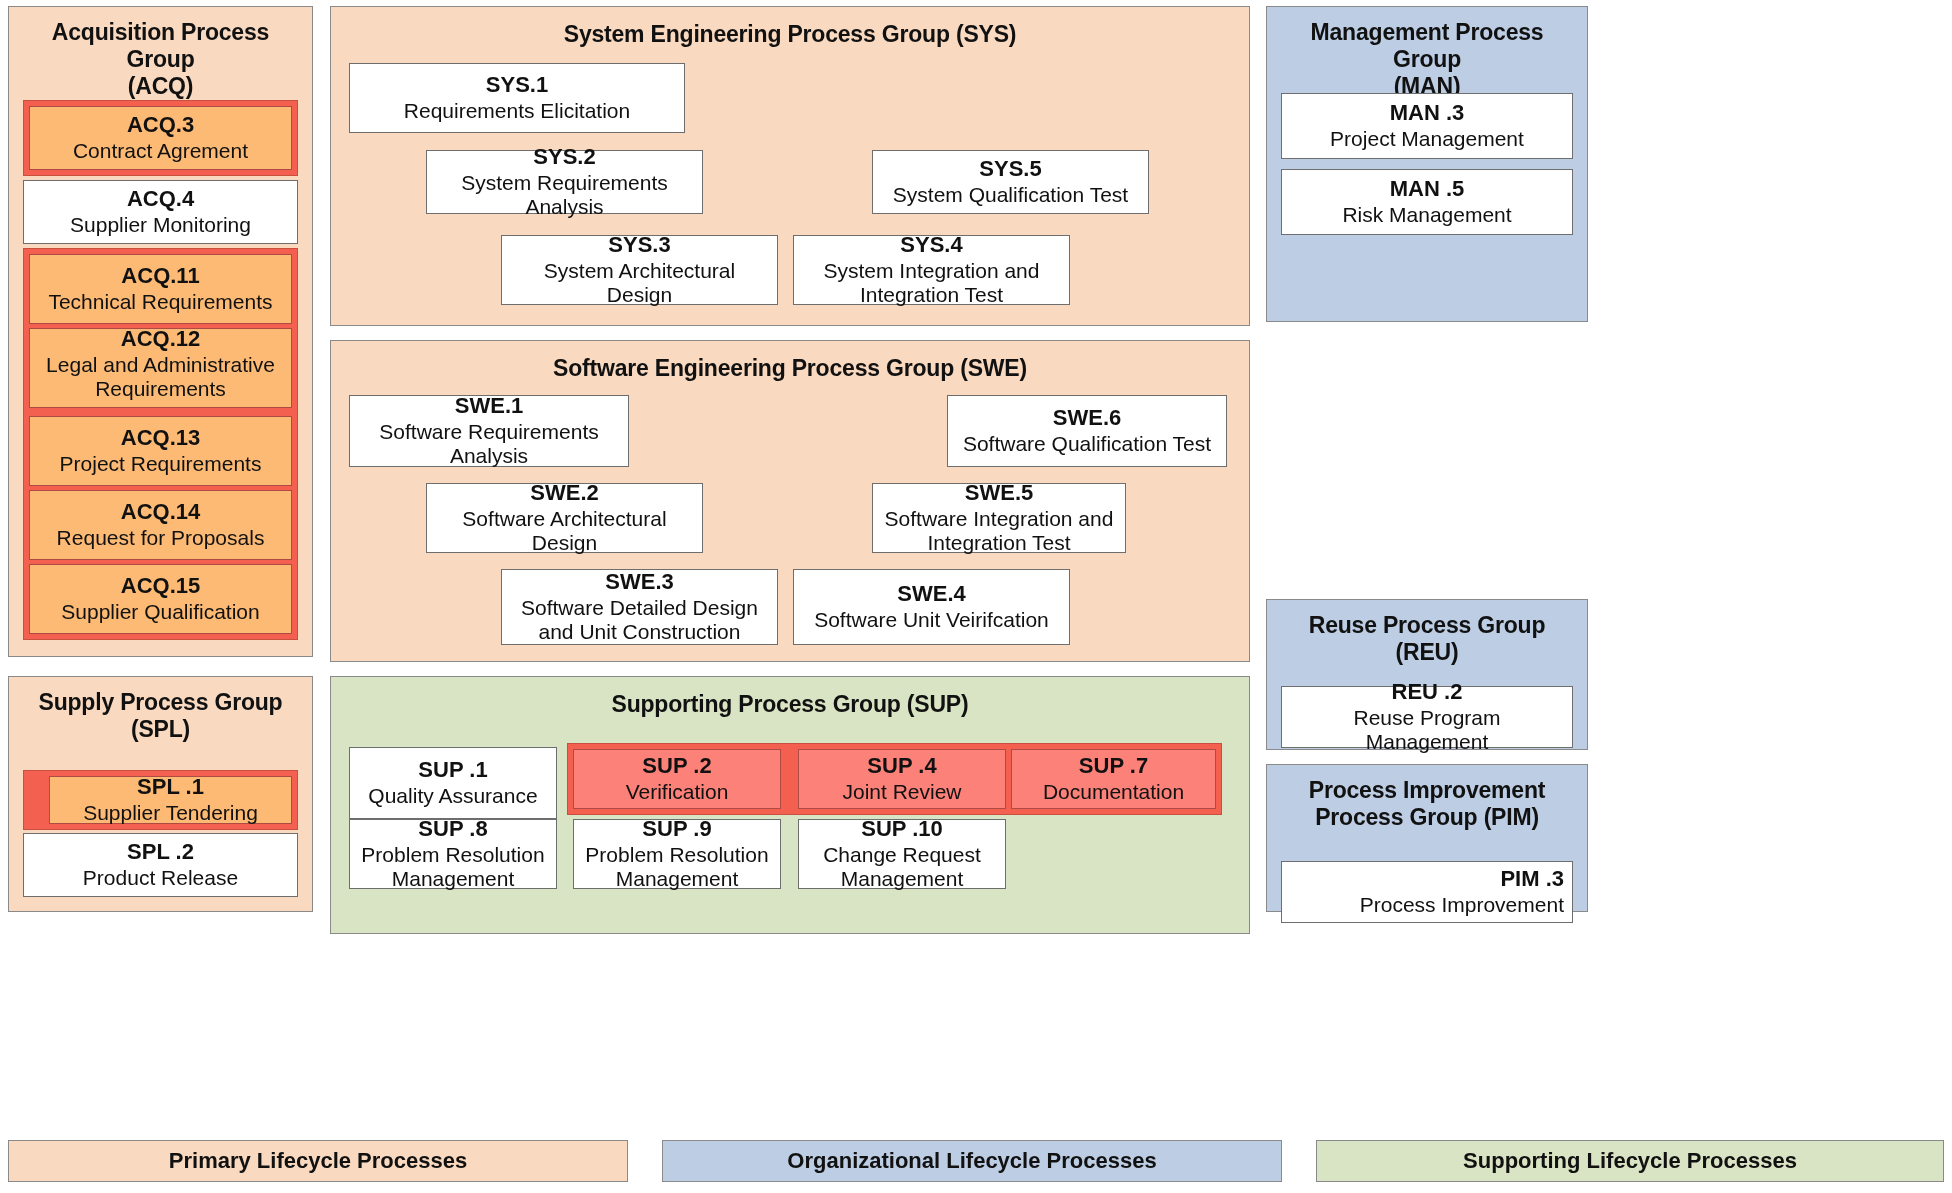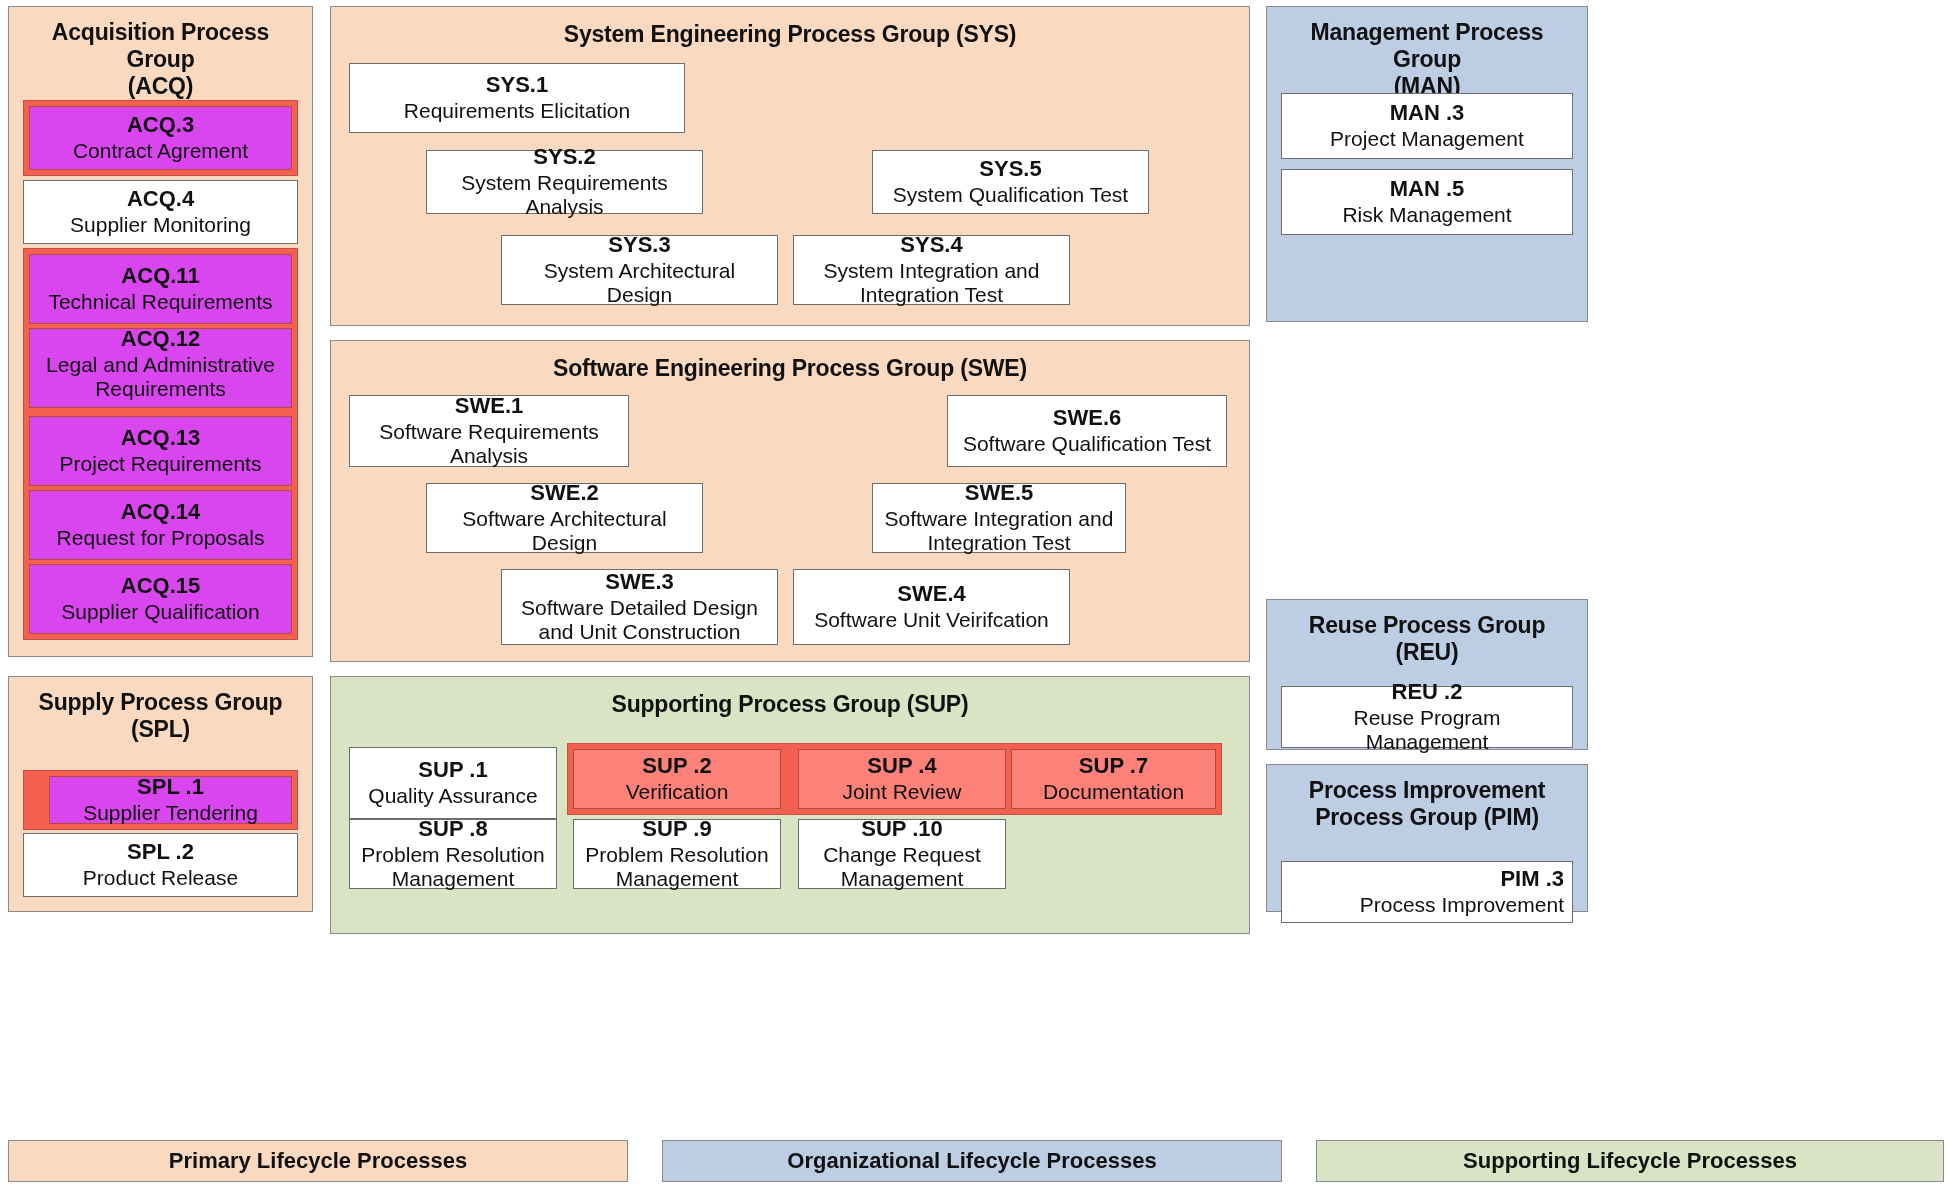--- a/index.html
+++ b/index.html
@@ -63,21 +63,21 @@
     white-space: nowrap;
   }
   .pbox .name {
     font-size: 21px;
     line-height: 1.14;
     margin-top: 2px;
   }
 
   
   .pbox.hl {
-    background: #d946ef;
+    background: #fdba74;
     border: 1.4px solid #b04a44;
     outline: 5px solid #f4604f;
     outline-offset: 0px;
   }
 
   
   #acq-group {
     left: 8px; top: 6px; width: 305px; height: 651px;
   }
   #acq-list {

